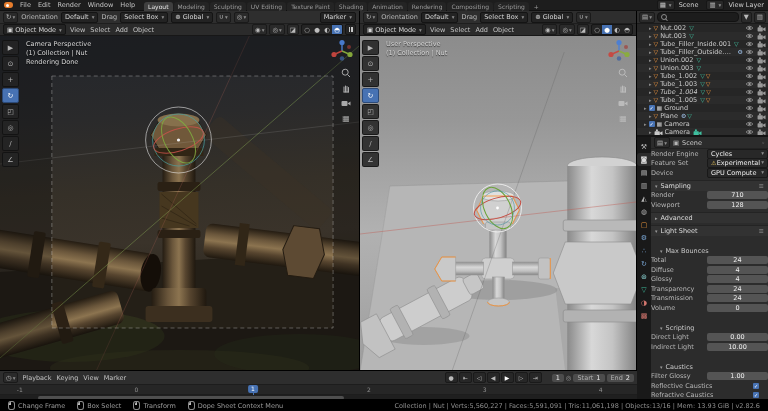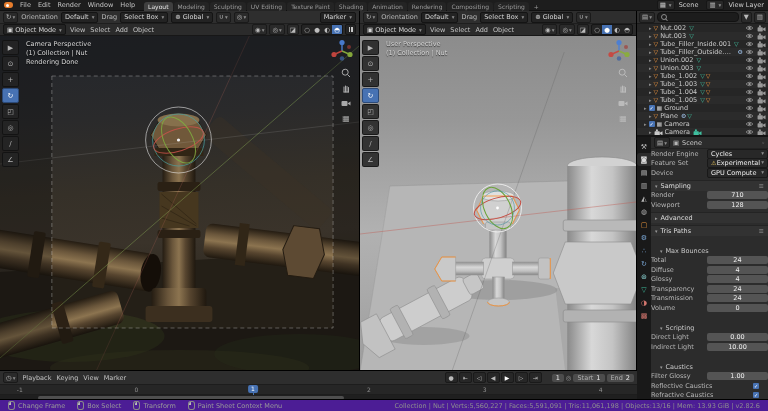--- a/index.html
+++ b/index.html
@@ -115,21 +115,21 @@
   .tfield{background:#4c4c4c;border-radius:2px;height:8px;display:flex;align-items:center;padding:0 4px;color:#eee;gap:3px}
   .tl-ruler{height:9px;position:relative;background:#262626;font-size:6px;color:#8f8f8f;border-bottom:1px solid #1d1d1d}
   .rlabel{position:absolute;top:1px;transform:translateX(-50%)}
   .playhead{position:absolute;top:0;bottom:-6px;width:1px;background:#4772b3}
   .pbadge{position:absolute;top:0;transform:translateX(-50%);background:#4772b3;color:#fff;font-size:6px;
           border-radius:2px;padding:0 3px;height:8px;line-height:8px;z-index:2}
   .tl-scroll{height:6px;background:#1f1f1f;position:relative}
   .thumb{position:absolute;left:6%;width:48%;top:1px;height:4px;background:#4f4f4f;border-radius:2px}
 
   
-  #statusbar{position:absolute;left:0;top:399px;width:768px;height:12px;background:#4c1d95;border-top:1px solid #000;
+  #statusbar{position:absolute;left:0;top:399px;width:768px;height:12px;background:#000000;border-top:1px solid #000;
              display:flex;align-items:center;gap:12px;padding:0 8px;box-sizing:border-box;font-size:6.5px;color:#9a9a9a}
   .hint{display:flex;align-items:center;gap:3px;white-space:nowrap}
   .mouse{width:5px;height:7px;border:1px solid #8a8a8a;border-radius:2.5px/3px;position:relative;flex:none}
   .mouse::before{content:'';position:absolute;left:.2px;top:.2px;width:2px;height:2.6px;background:#b9b9b9;border-radius:2px 0 0 0}
   .stats{margin-left:auto;white-space:nowrap;color:#8f8f8f}
 </style>
 </head>
 <body>
 
 <div id="topbar">
@@ -690,21 +690,21 @@
             </span>
             <span class="svgwrap">
               <svg width="9" height="7" viewBox="0 0 10 8">
                 <circle cx="3.2" cy="1.6" r="1.2" fill="#9a9a9a"></circle>
                 <rect x="0.5" y="2.6" width="6" height="4.8" rx="0.8" fill="#9a9a9a"></rect>
                 <path d="M6.8 4 L9.6 2.6 V7.2 L6.8 5.8 Z" fill="#9a9a9a"></path>
               </svg>
             </span>
           </span>
         </div>
-        <div class="orow" style="padding-left: 12px;">
+        <div class="orow" style="padding-left: 12px; font-style: italic;">
           <span class="oarrow">▸</span>
           <span class="oicon" style="color: rgb(232, 145, 60);">▽</span>
           <span class="oname">Tube_1.004</span>
           <span class="obadges">
             <span class="obadge" style="color: rgb(63, 191, 159);">▽</span>
             <span class="obadge" style="color: rgb(232, 145, 60);">▽</span>
           </span>
           <span class="oright">
             <span class="svgwrap">
               <svg width="9" height="6" viewBox="0 0 10 7">
@@ -912,21 +912,21 @@
           <span class="pfield num">
             <span>128</span>
           </span>
         </div>
         <div class="phead">
           <span class="parrow">▸</span>
           <span>Advanced</span>
         </div>
         <div class="phead">
           <span class="parrow">▾</span>
-          <span>Tris Paths</span>
+          <span>Light Sheet</span>
           <span class="pmenu">≡</span>
         </div>
         <div class="psub">
           <span class="parrow">▾</span>
           <span>Max Bounces</span>
         </div>
         <div class="prow">
           <span class="plabel">Total</span>
           <span class="pfield num">
             <span>24</span>
@@ -1066,17 +1066,17 @@
       <span class="hint">
         <span class="mouse"></span>
         <span>Box Select</span>
       </span>
       <span class="hint">
         <span class="mouse"></span>
         <span>Transform</span>
       </span>
       <span class="hint">
         <span class="mouse"></span>
-        <span>Paint Sheet Context Menu</span>
+        <span>Dope Sheet Context Menu</span>
       </span>
     </span>
   <span class="stats">Collection | Nut | Verts:5,560,227 | Faces:5,591,091 | Tris:11,061,198 | Objects:13/16 | Mem: 13.93 GiB | v2.82.6</span>
 </div>
 
 </body></html>

